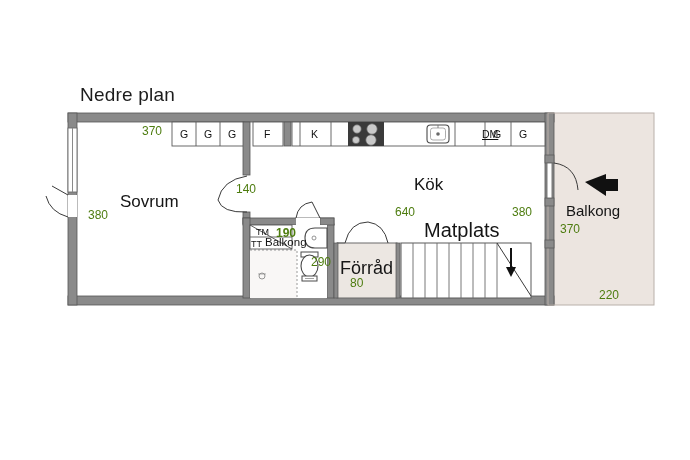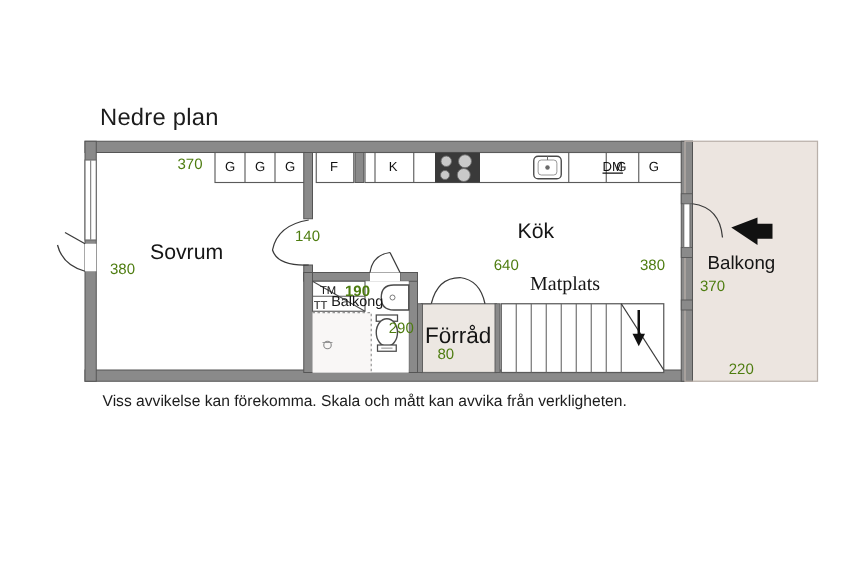--- a/index.html
+++ b/index.html
@@ -239,21 +239,21 @@
     <g>
       <path d="M 585 182 L 606 174 L 606 179 L 618 179 L 618 191 L 606 191 L 606 196 Z" fill="#111111"></path>
     </g>
 
   </svg>
 
   <div class="rm-label" style="left:120px; top:192px; font-size:17px;">Sovrum</div>
 
   <div class="rm-label" style="left:386px; top:175px; font-size:17px;margin-left:28px;">Kök</div>
 
-  <div class="rm-label" style="left:424px; top:219px; font-size:16px;font-family:Liberation Serif, serif;">Matplats</div>
+  <div class="rm-label" style="left:424px; top:219px; font-size:20px;">Matplats</div>
 
   <div class="rm-label" style="left:265px; top:236px; font-size:11.5px;">Balkong</div>
 
   <div class="rm-label" style="left:340px; top:258px; font-size:18px;">Förråd</div>
 
   <div class="rm-label" style="left:566px; top:202px; font-size:15px;">Balkong</div>
 
   <div class="dim-label" style="left:142px; top:124px;">370</div>
 
   <div class="dim-label" style="left:88px; top:208px;">380</div>
@@ -265,33 +265,32 @@
   <div class="dim-label" style="left:311px; top:255px;">290</div>
 
   <div class="dim-label" style="left:395px; top:205px;">640</div>
 
   <div class="dim-label" style="left:512px; top:205px;">380</div>
 
   <div class="dim-label" style="left:350px; top:276px;">80</div>
 
   <div class="dim-label" style="left:560px; top:222px;">370</div>
 
-  <div class="dim-label" style="left:583px; top:288px;">220</div>
+  <div class="dim-label" style="left:599px; top:288px;">220</div>
 
   <div class="unit-label" style="left:180px; top:128px;">G</div>
   <div class="unit-label" style="left:204px; top:128px;">G</div>
   <div class="unit-label" style="left:228px; top:128px;">G</div>
 
   <div class="unit-label" style="left:264px; top:128px;">F</div>
 
   <div class="unit-label" style="left:311px; top:128px;">K</div>
 
   <div class="unit-label" style="left:482px; top:128px;text-decoration:underline;">DM</div>
 
   <div class="unit-label" style="left:493px; top:128px;">G</div>
   <div class="unit-label" style="left:519px; top:128px;">G</div>
 
   <div class="sm-label" style="left:256px; top:227px;">TM</div>
   <div class="sm-label" style="left:251px; top:239px;">TT</div>
 
-  <div id="plan-caption">Viss avvikelse kan förekomma. Skala och mått kan avvika från verkligheten.</div>
 
 </div>
 
 </body></html>

